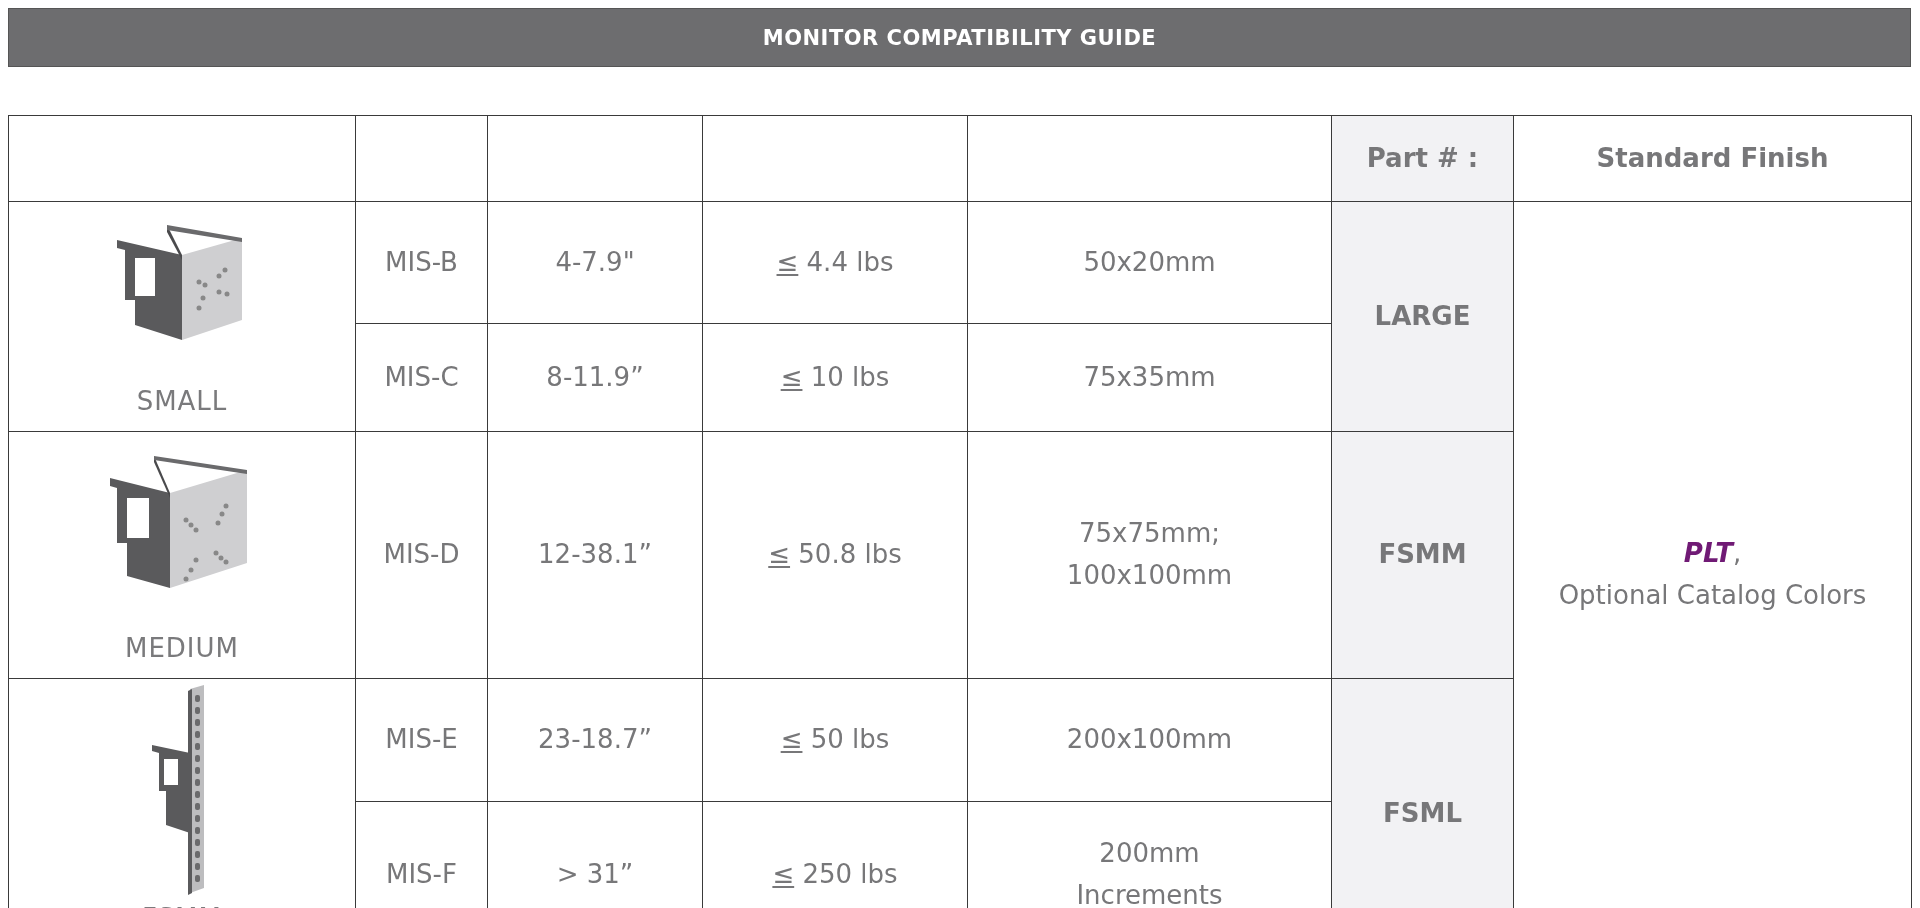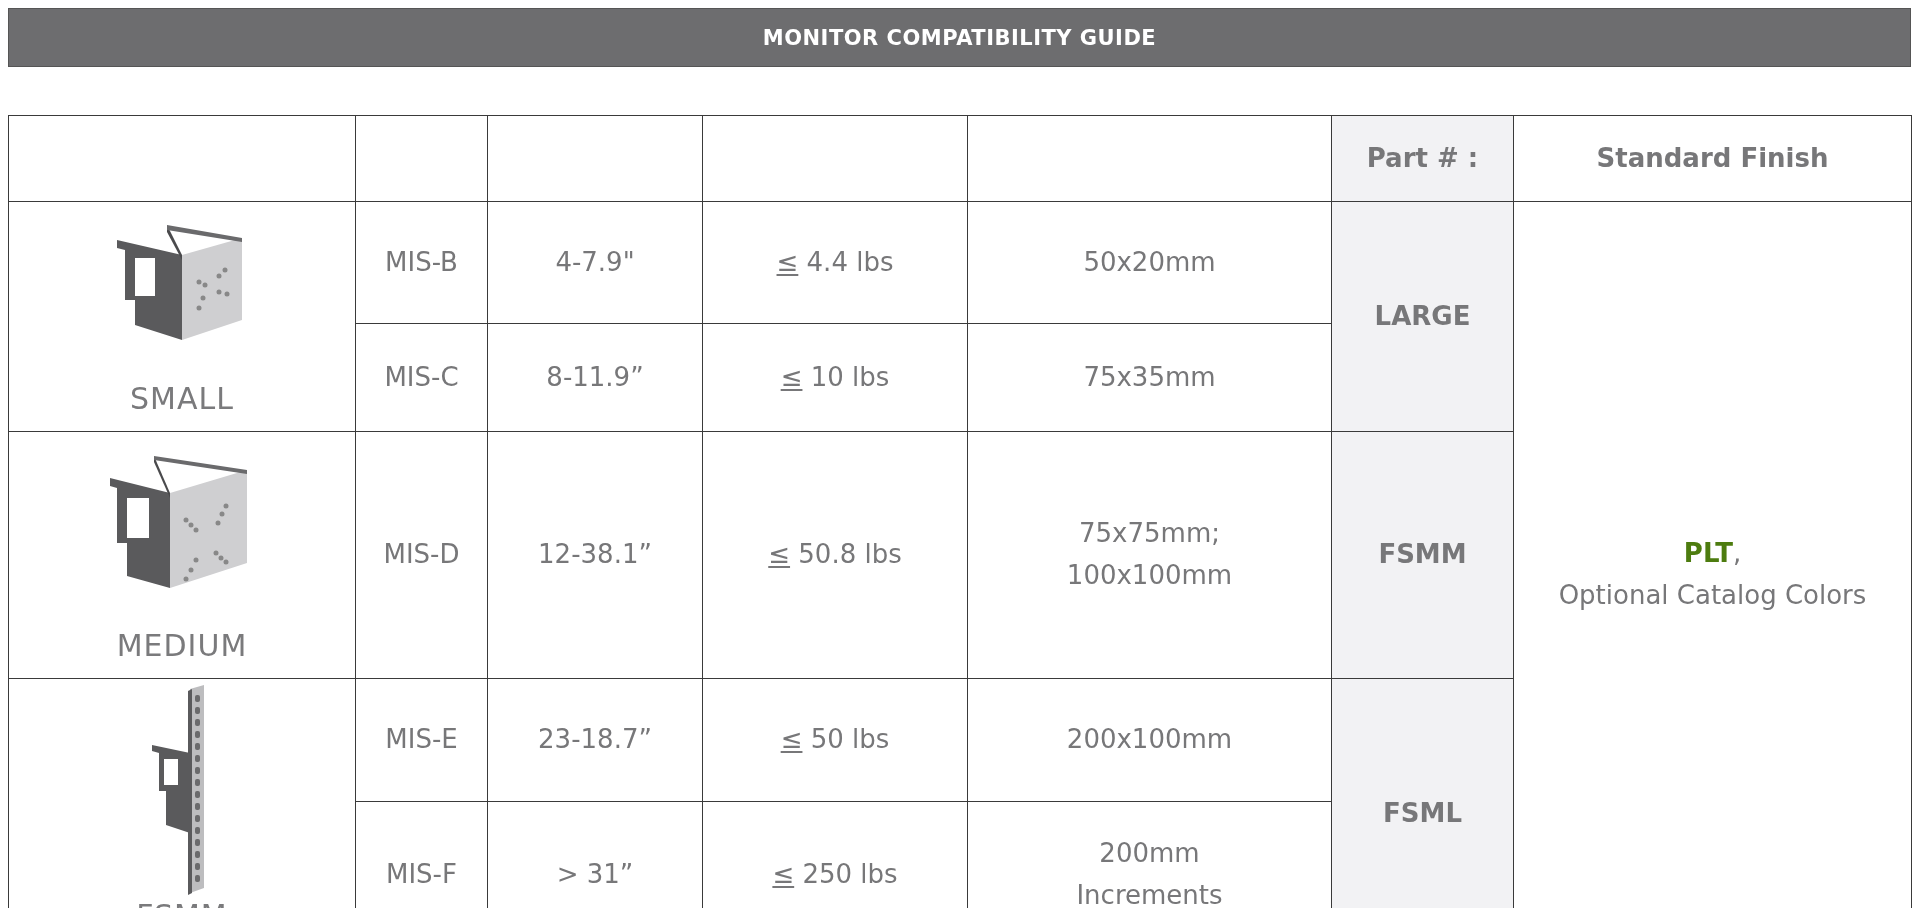--- a/index.html
+++ b/index.html
@@ -11,24 +11,24 @@
                display:flex; align-items:center; justify-content:center; letter-spacing:0.5px;
                border:1px solid #555; box-sizing:border-box; }
   table.grid { position:absolute; left:0; top:59px; width:1903px; height:833px;
                border-collapse:collapse; table-layout:fixed;margin-top:48px; }
   table.grid td { border:1.5px solid #3a3a3a; text-align:center; vertical-align:middle;
                   color:#777779; font-size:26px; padding:0; line-height:1.6; }
   td.shade { background:#f2f2f4; }
   td.part { color:#1f1f1f; font-weight:bold; font-size:26px; }
   td.hdr { color:#7a7a7c; font-weight:bold; font-size:27px; }
   .size-cell { position:relative; }
-  .size-label { position:absolute; left:0; right:0; bottom:8px; font-size:30px; letter-spacing:1px; color:#7a7a7c; }
+  .size-label { position:absolute; left:0; right:0; bottom:8px; font-size:26px; letter-spacing:1px; color:#7a7a7c; }
   .bracket { position:absolute; left:50%; transform:translateX(-50%); }
   .le { text-decoration:underline; text-underline-offset:3px; }
-  .finish-strong { color:#4d7c0f; font-weight:bold; }
+  .finish-strong { color:#701a75; font-weight:bold;font-style:italic; }
   tr.r-head { height:86px; }
   tr.r-b { height:122px; } tr.r-c { height:108px; }
   tr.r-d { height:247px; }
   tr.r-e { height:123px; } tr.r-f { height:147px; }
 </style>
 </head>
 <body>
 
 <div class="guide">
   <div class="title-bar">MONITOR COMPATIBILITY GUIDE</div>

